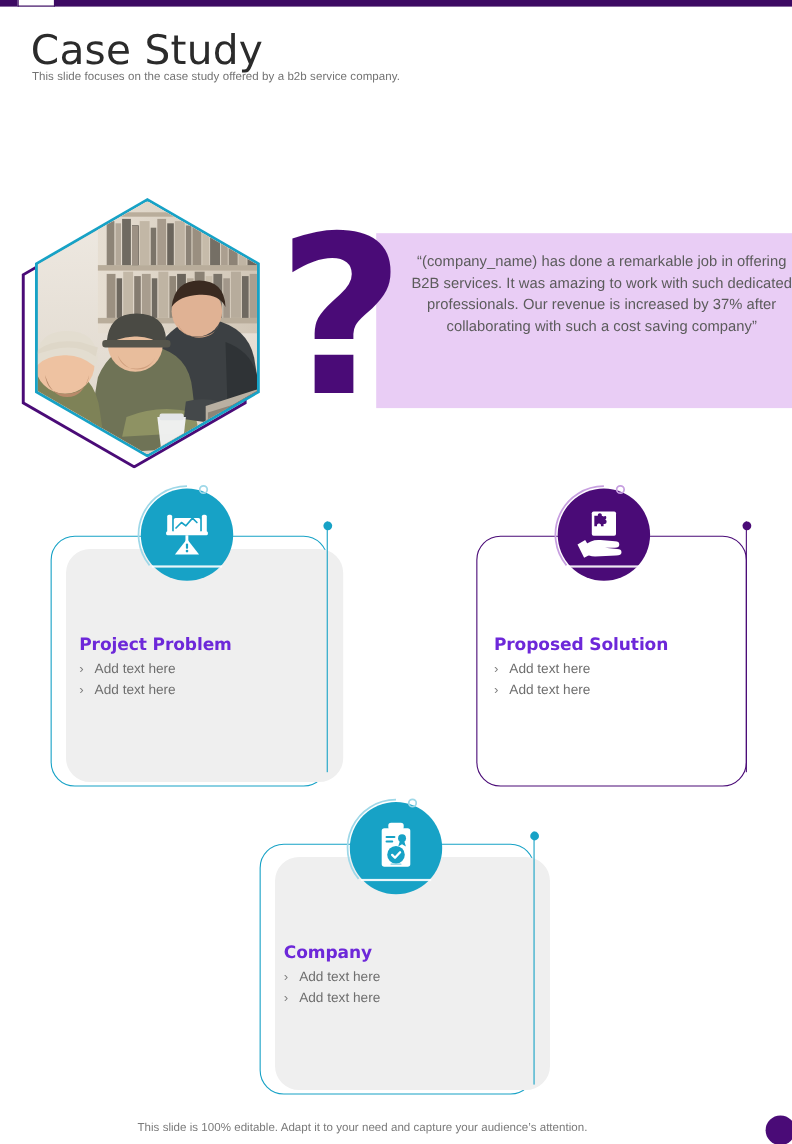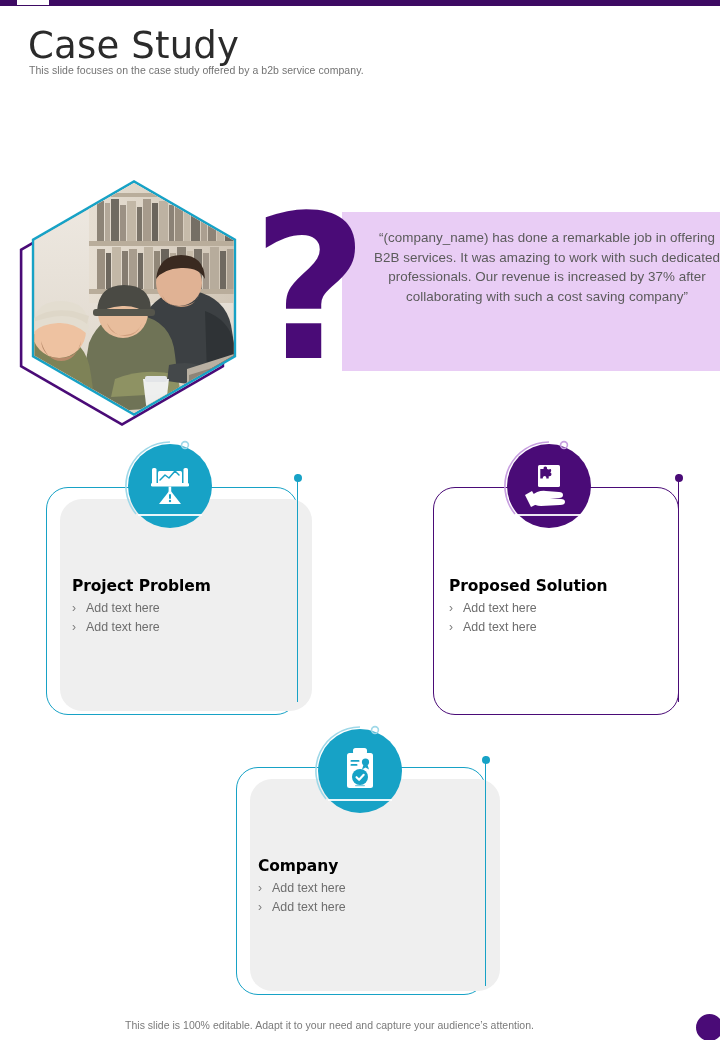--- a/index.html
+++ b/index.html
@@ -90,21 +90,21 @@
     border-radius:22px;
     background:transparent;
   }
   .card-fill{
     position:absolute;
     border-radius:22px;
     background:#efefef;
   }
   .card-body{position:absolute;}
   .card-title{
-    font-size:15.5px;font-weight:700;color:#000000;
+    font-size:15.5px;font-weight:700;color:#6d28d9;
     letter-spacing:-.1px;margin:0 0 4px 0;
     font-family:"DejaVu Sans", sans-serif;
   }
   .bullet-row{
     display:flex;align-items:flex-start;
     font-size:12.4px;color:#6e6e6e;line-height:19px;
   }
   .bullet-chev{
     width:14px;flex:0 0 14px;color:#7d7d7d;font-size:12px;line-height:19px;
   }

